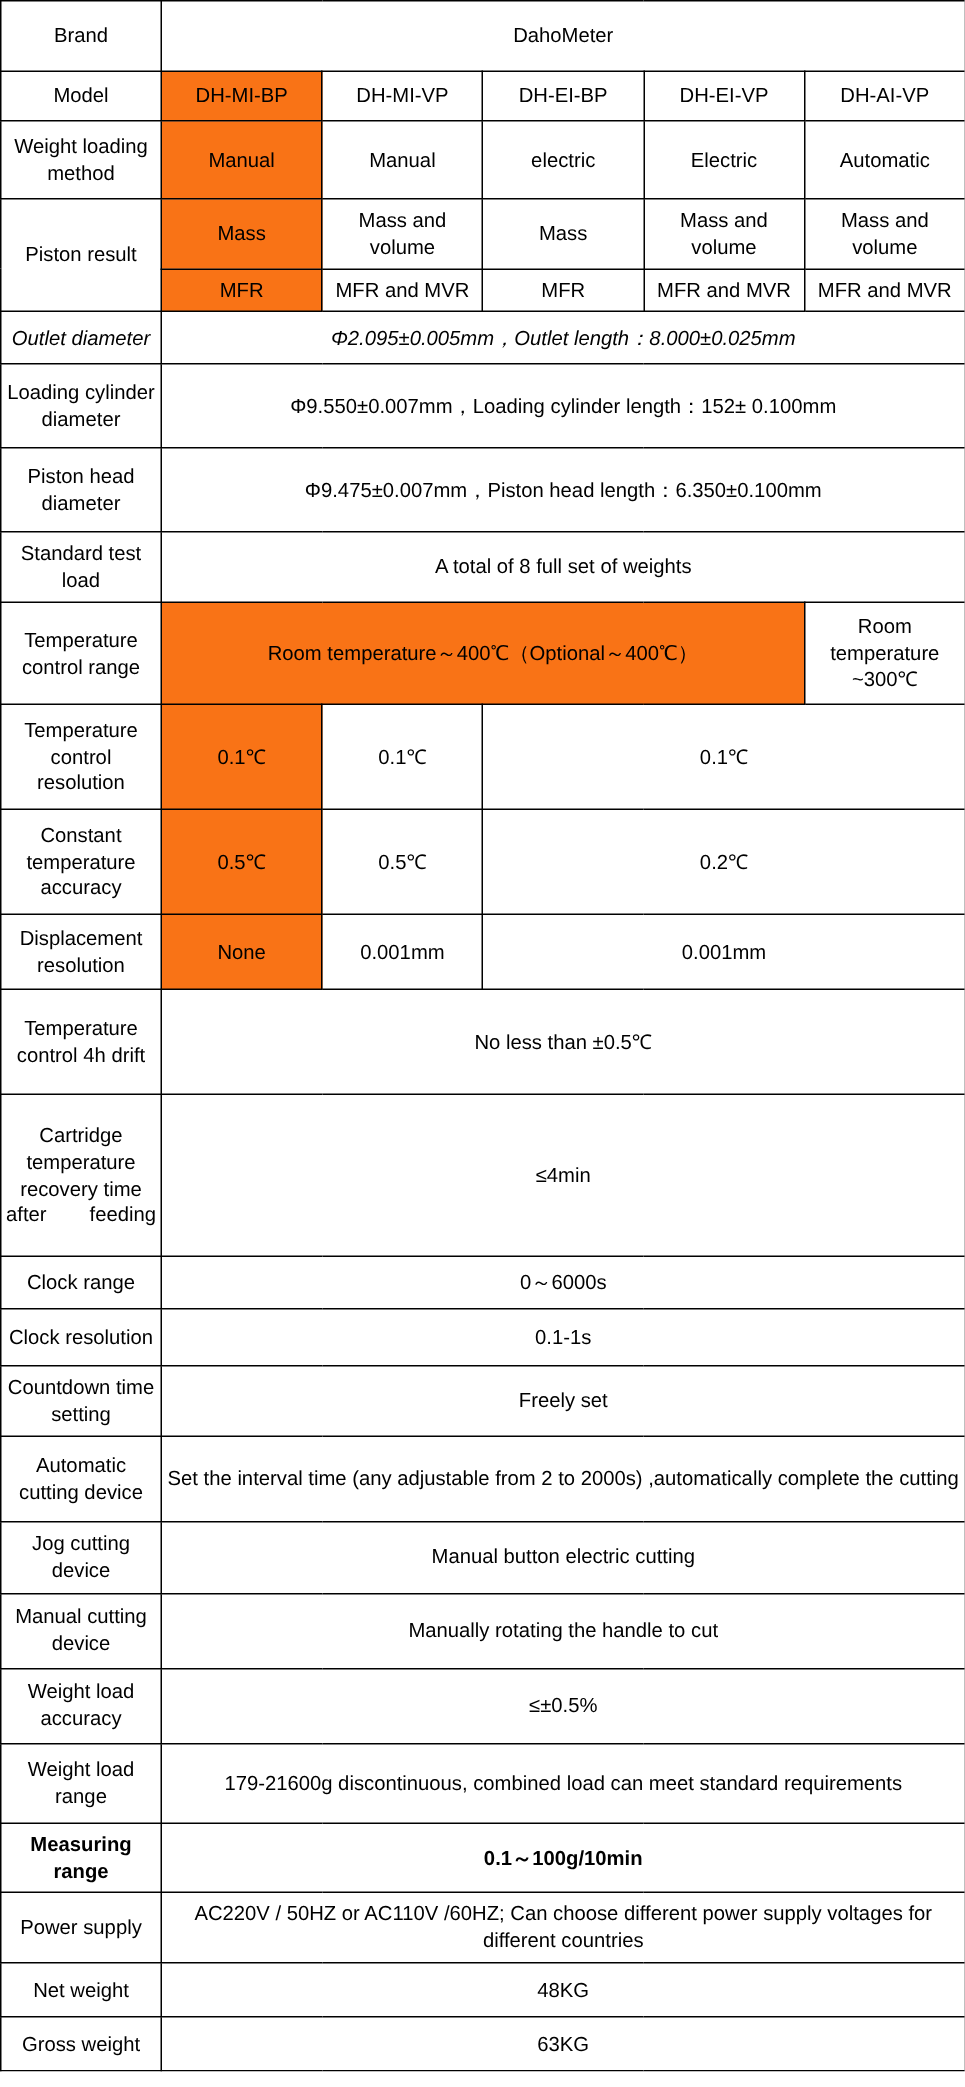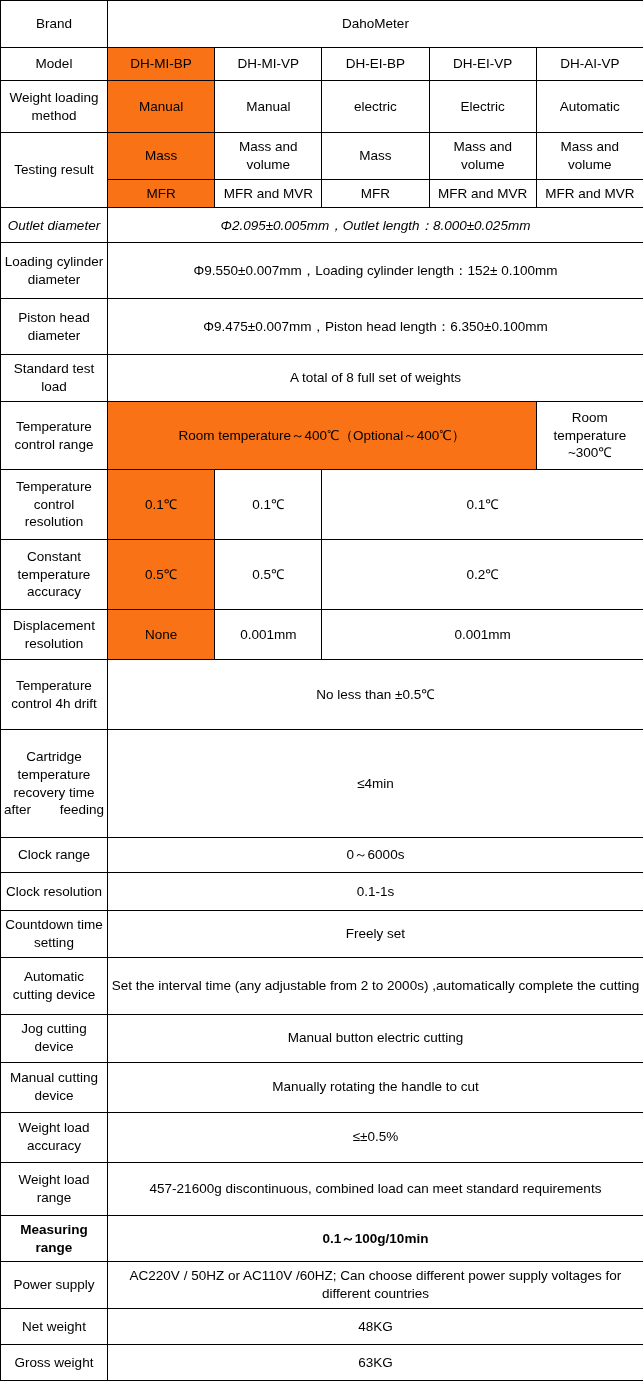--- a/index.html
+++ b/index.html
@@ -76,21 +76,21 @@
       </tr>
       <tr style="height: 52px;">
         <td class="label">Weight loading method</td>
         <td class="hl">Manual</td>
         <td>Manual</td>
         <td>electric</td>
         <td>Electric</td>
         <td>Automatic</td>
       </tr>
       <tr style="height: 36px;">
-        <td class="label" rowspan="2">Testing result</td>
+        <td class="label" rowspan="2">Piston result</td>
         <td class="hl">Mass</td>
         <td>Mass and volume</td>
         <td>Mass</td>
         <td>Mass and volume</td>
         <td>Mass and volume</td>
       </tr>
       <tr style="height: 28px;">
         <td class="hl">MFR</td>
         <td>MFR and MVR</td>
         <td>MFR</td>
@@ -167,21 +167,21 @@
       <tr style="height: 50px;">
         <td class="label">Manual cutting device</td>
         <td colspan="5" class="wide-text">Manually rotating the handle to cut</td>
       </tr>
       <tr style="height: 50px;">
         <td class="label">Weight load accuracy</td>
         <td colspan="5" class="wide-text">≤±0.5%</td>
       </tr>
       <tr style="height: 53px;">
         <td class="label">Weight load range</td>
-        <td colspan="5" class="wide-text">457-21600g discontinuous, combined load can meet standard requirements</td>
+        <td colspan="5" class="wide-text">179-21600g discontinuous, combined load can meet standard requirements</td>
       </tr>
       <tr style="height: 38px; font-weight: bold;">
         <td class="label">Measuring range</td>
         <td colspan="5" class="wide-text">0.1～100g/10min</td>
       </tr>
       <tr style="height: 40px;">
         <td class="label">Power supply</td>
         <td colspan="5" class="wide-text">AC220V / 50HZ or AC110V /60HZ; Can choose different power supply voltages for different countries</td>
       </tr>
       <tr style="height: 36px;">

